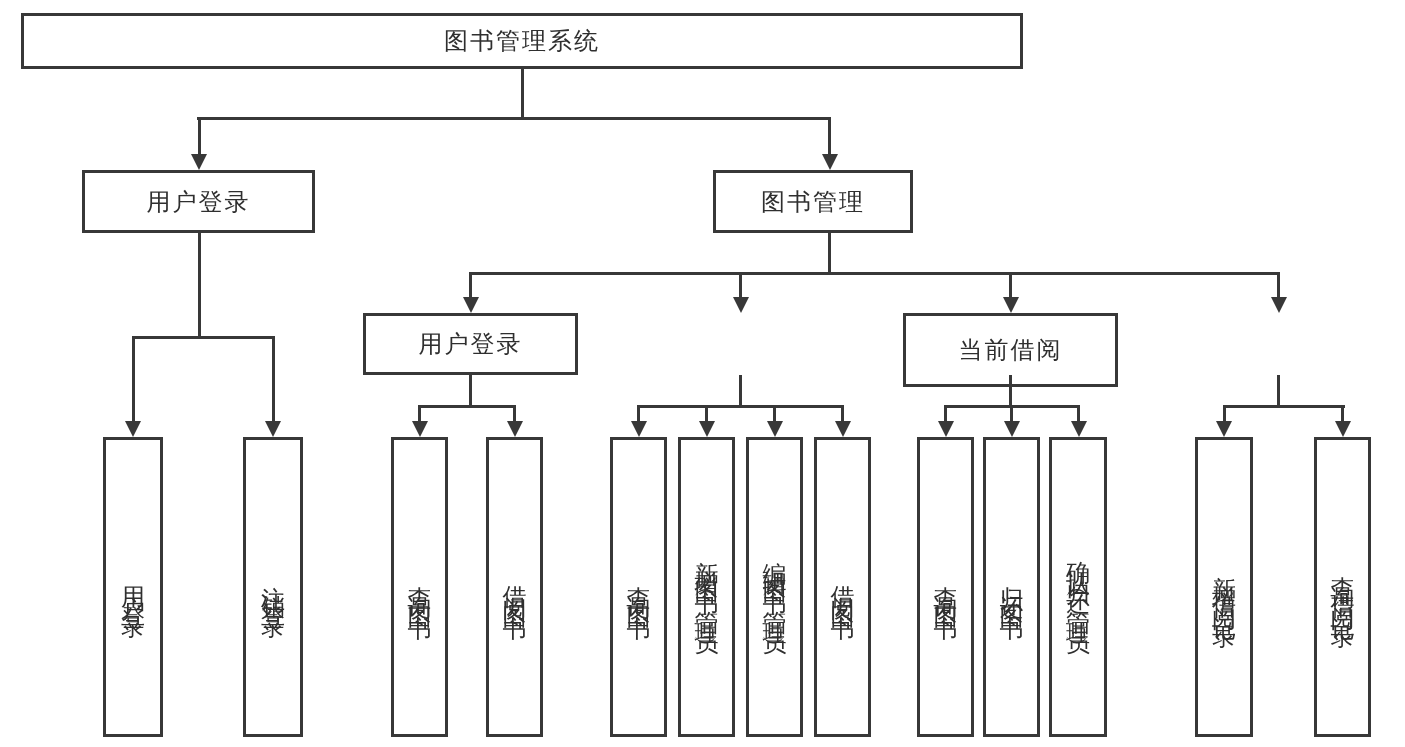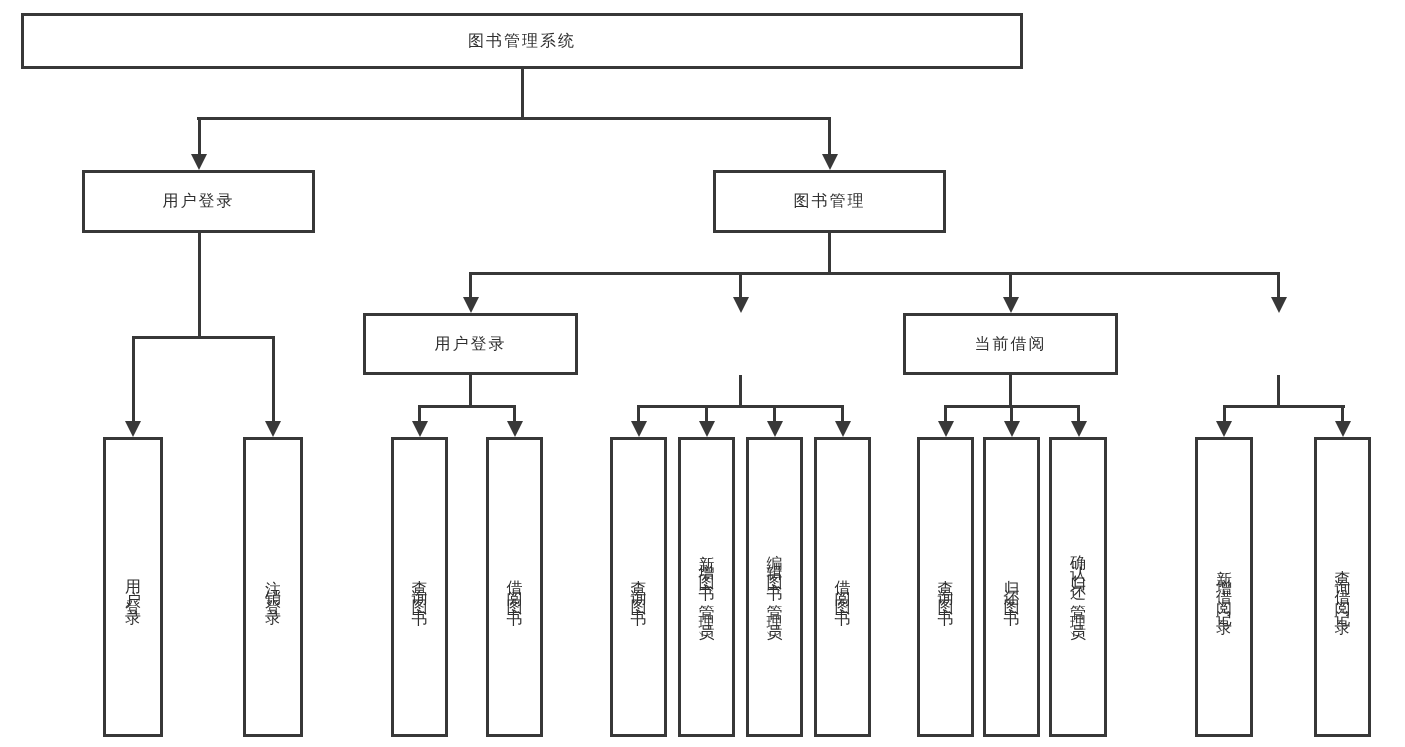--- a/index.html
+++ b/index.html
@@ -5,21 +5,21 @@
   html,body{margin:0;padding:0;background:#ffffff;}
   .canvas{
     position:relative;width:1405px;height:747px;background:#ffffff;overflow:hidden;
     font-family:"Liberation Sans","DejaVu Sans",sans-serif;
   }
   .node{
     position:absolute;box-sizing:border-box;border:3px solid #383838;background:#ffffff;
     display:flex;align-items:center;justify-content:center;
   }
   .node .lbl{
-    font-size:16px;color:#2f2f2f;letter-spacing:2px;white-space:nowrap;
+    font-size:24px;color:#2f2f2f;letter-spacing:2px;white-space:nowrap;
   }
   .node.vert .lbl{
     writing-mode:vertical-rl;letter-spacing:10px;white-space:normal;line-height:1;
   }
   .vline{position:absolute;width:3px;background:#383838;}
   .hline{position:absolute;height:3px;background:#383838;}
   .arr{
     position:absolute;width:0;height:0;
     border-left:8px solid transparent;border-right:8px solid transparent;
     border-top:16px solid #383838;
@@ -42,21 +42,21 @@
   <div class="vline" style="left:520.5px;top:69px;height:48px;"></div>
   <div class="hline" style="left:197px;top:117px;width:634px;"></div>
   <div class="vline" style="left:197.5px;top:117px;height:38px;"></div>
   <div class="arr" style="left:191px;top:154px;"></div>
   <div class="vline" style="left:828px;top:117px;height:38px;"></div>
   <div class="arr" style="left:821.5px;top:154px;"></div>
 
   <div class="node" style="left:82px;top:170px;width:233px;height:63px;">
     <span class="lbl">用户登录</span>
   </div>
-  <div class="node" style="left:713px;top:170px;width:233px;height:63px;">
+  <div class="node" style="left:713px;top:170px;width:200px;height:63px;">
     <span class="lbl">图书管理</span>
   </div>
 
   <div class="vline" style="left:197.5px;top:233px;height:103px;"></div>
   <div class="hline" style="left:131.5px;top:336px;width:143px;"></div>
   <div class="vline" style="left:131.5px;top:336px;height:85px;"></div>
   <div class="arr" style="left:125px;top:421px;"></div>
   <div class="vline" style="left:271.5px;top:336px;height:85px;"></div>
   <div class="arr" style="left:265px;top:421px;"></div>
 
@@ -67,21 +67,21 @@
   <div class="vline" style="left:739px;top:272px;height:26px;"></div>
   <div class="arr" style="left:732.5px;top:297px;"></div>
   <div class="vline" style="left:1009px;top:272px;height:26px;"></div>
   <div class="arr" style="left:1002.5px;top:297px;"></div>
   <div class="vline" style="left:1277px;top:272px;height:26px;"></div>
   <div class="arr" style="left:1270.5px;top:297px;"></div>
 
   <div class="node" style="left:363px;top:313px;width:215px;height:62px;">
     <span class="lbl">用户登录</span>
   </div>
-  <div class="node" style="left:903px;top:313px;width:215px;height:62px;">
+  <div class="node" style="left:903px;top:313px;width:215px;height:74px;">
     <span class="lbl">当前借阅</span>
   </div>
 
   <div class="vline" style="left:469px;top:375px;height:30px;"></div>
   <div class="hline" style="left:418px;top:405px;width:98px;"></div>
   <div class="vline" style="left:418px;top:405px;height:16px;"></div>
   <div class="arr" style="left:411.5px;top:421px;"></div>
   <div class="vline" style="left:513px;top:405px;height:16px;"></div>
   <div class="arr" style="left:506.5px;top:421px;"></div>
 

